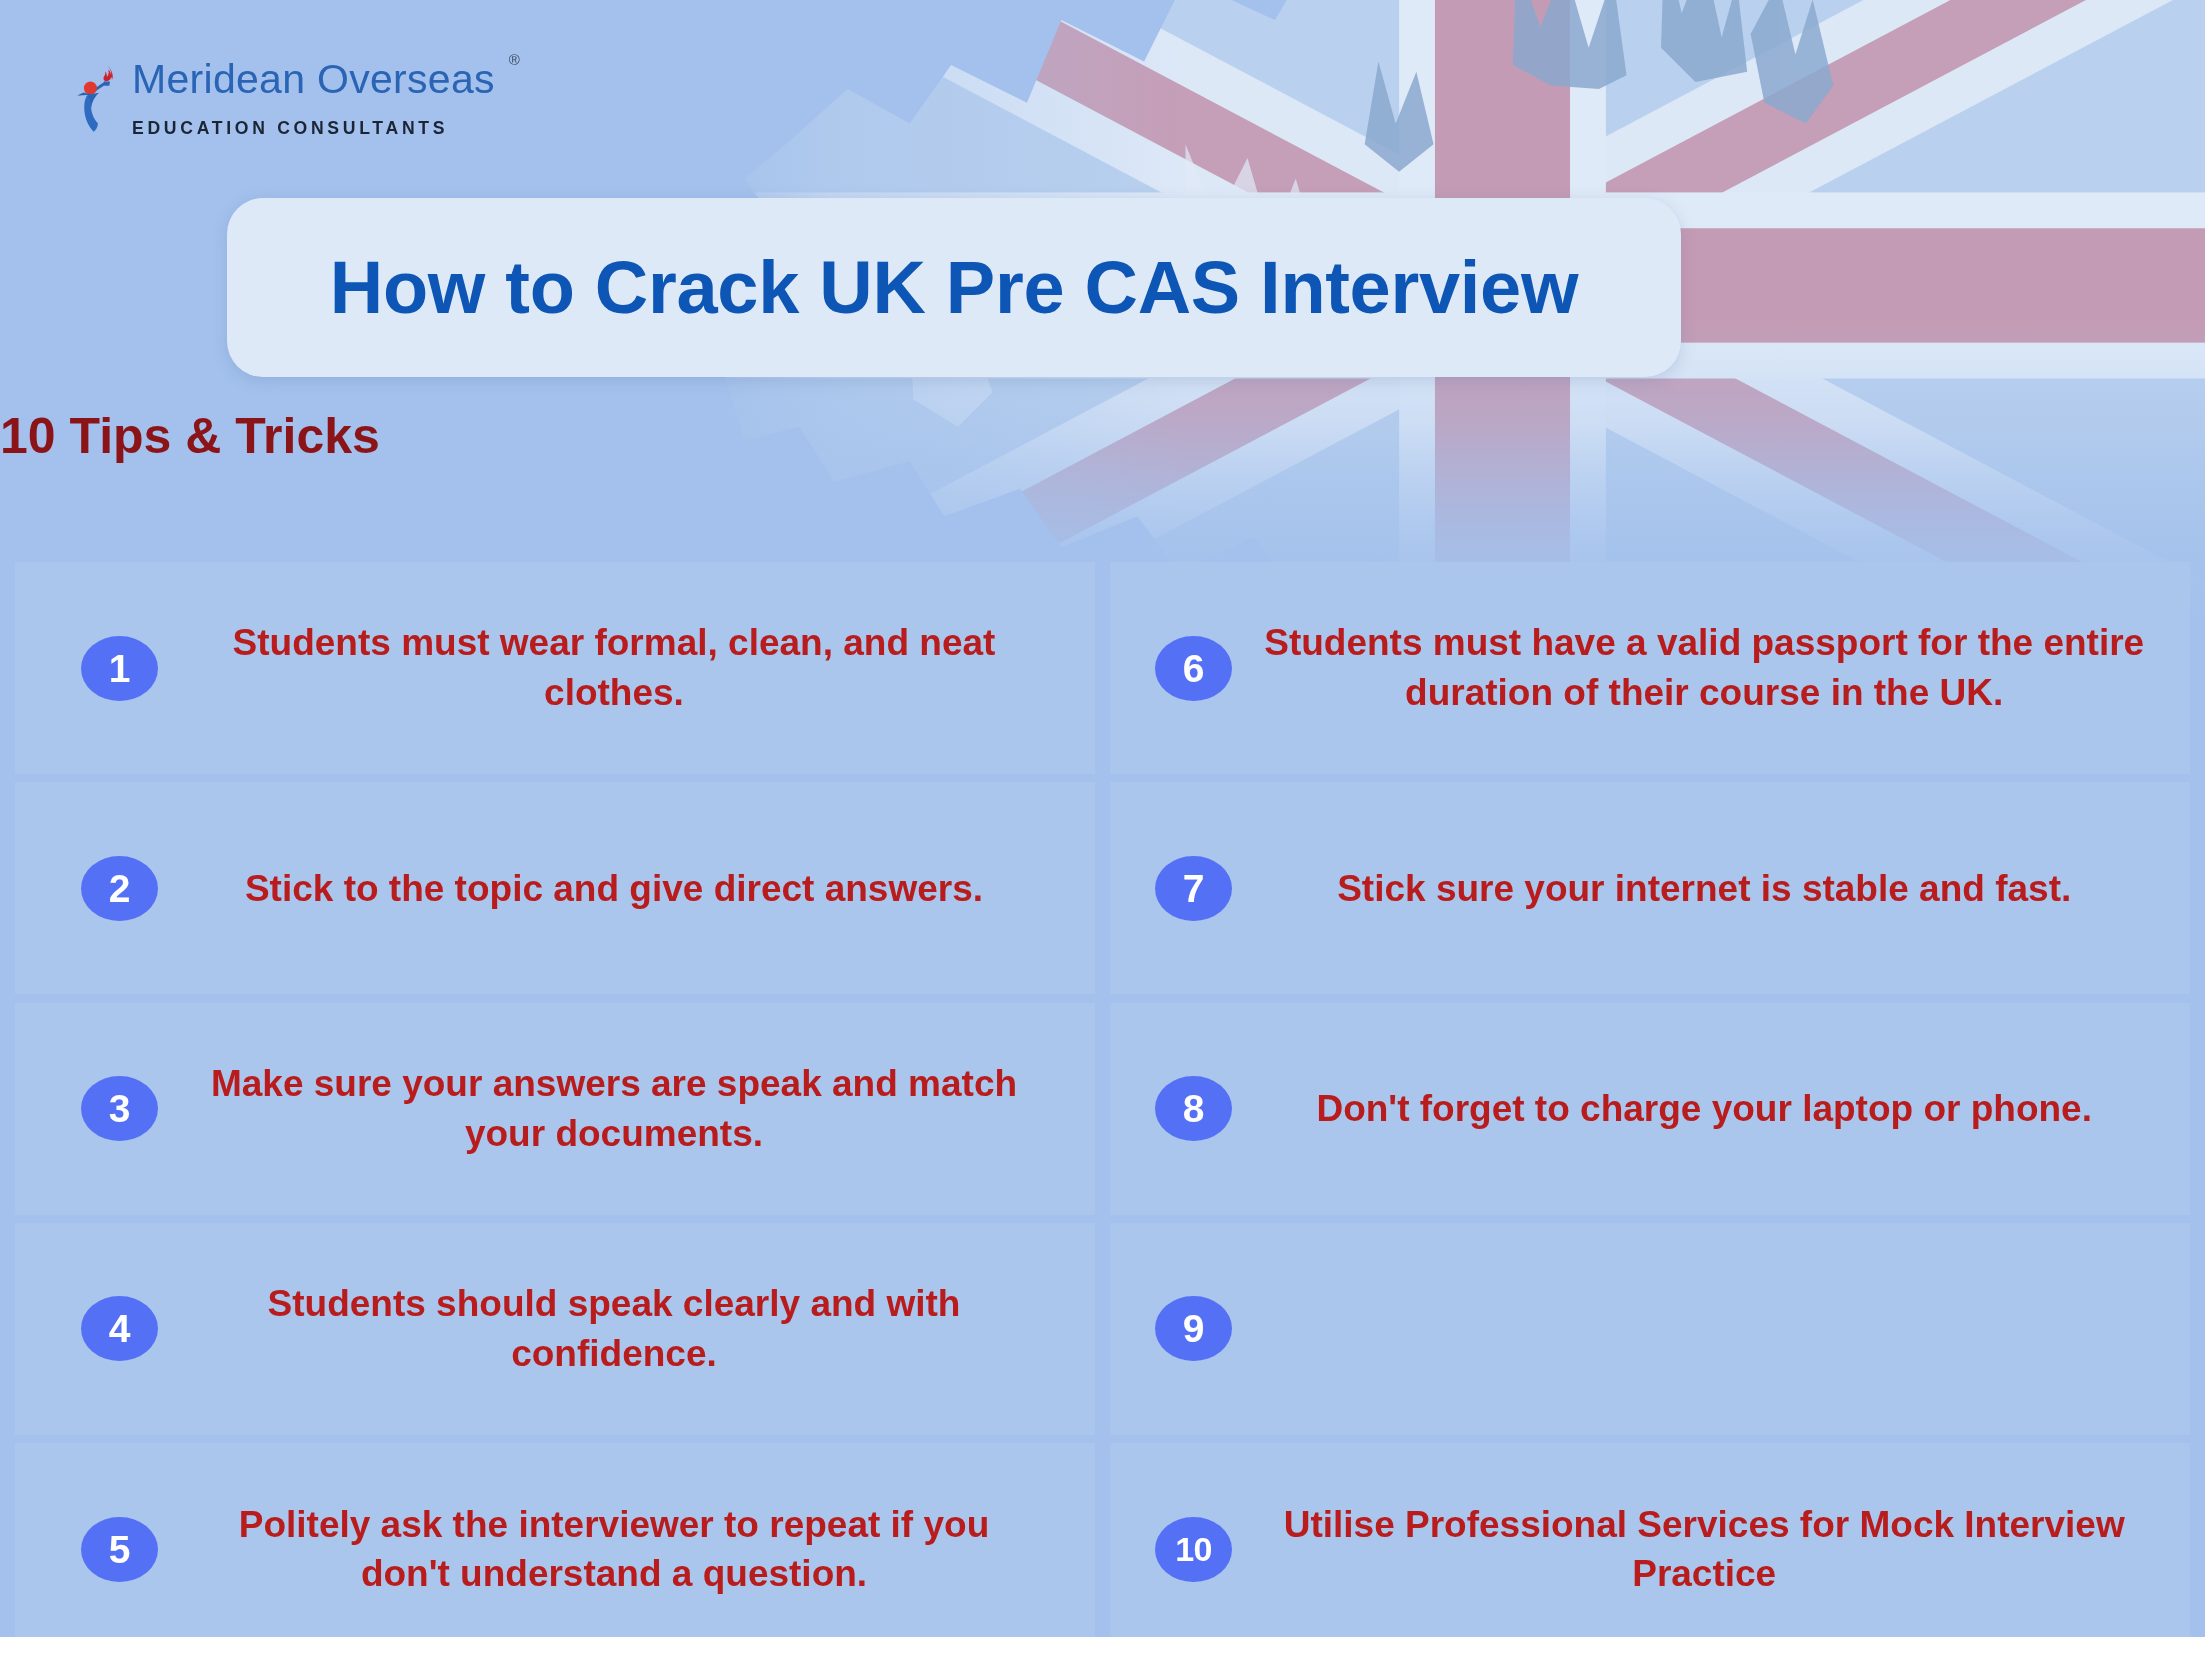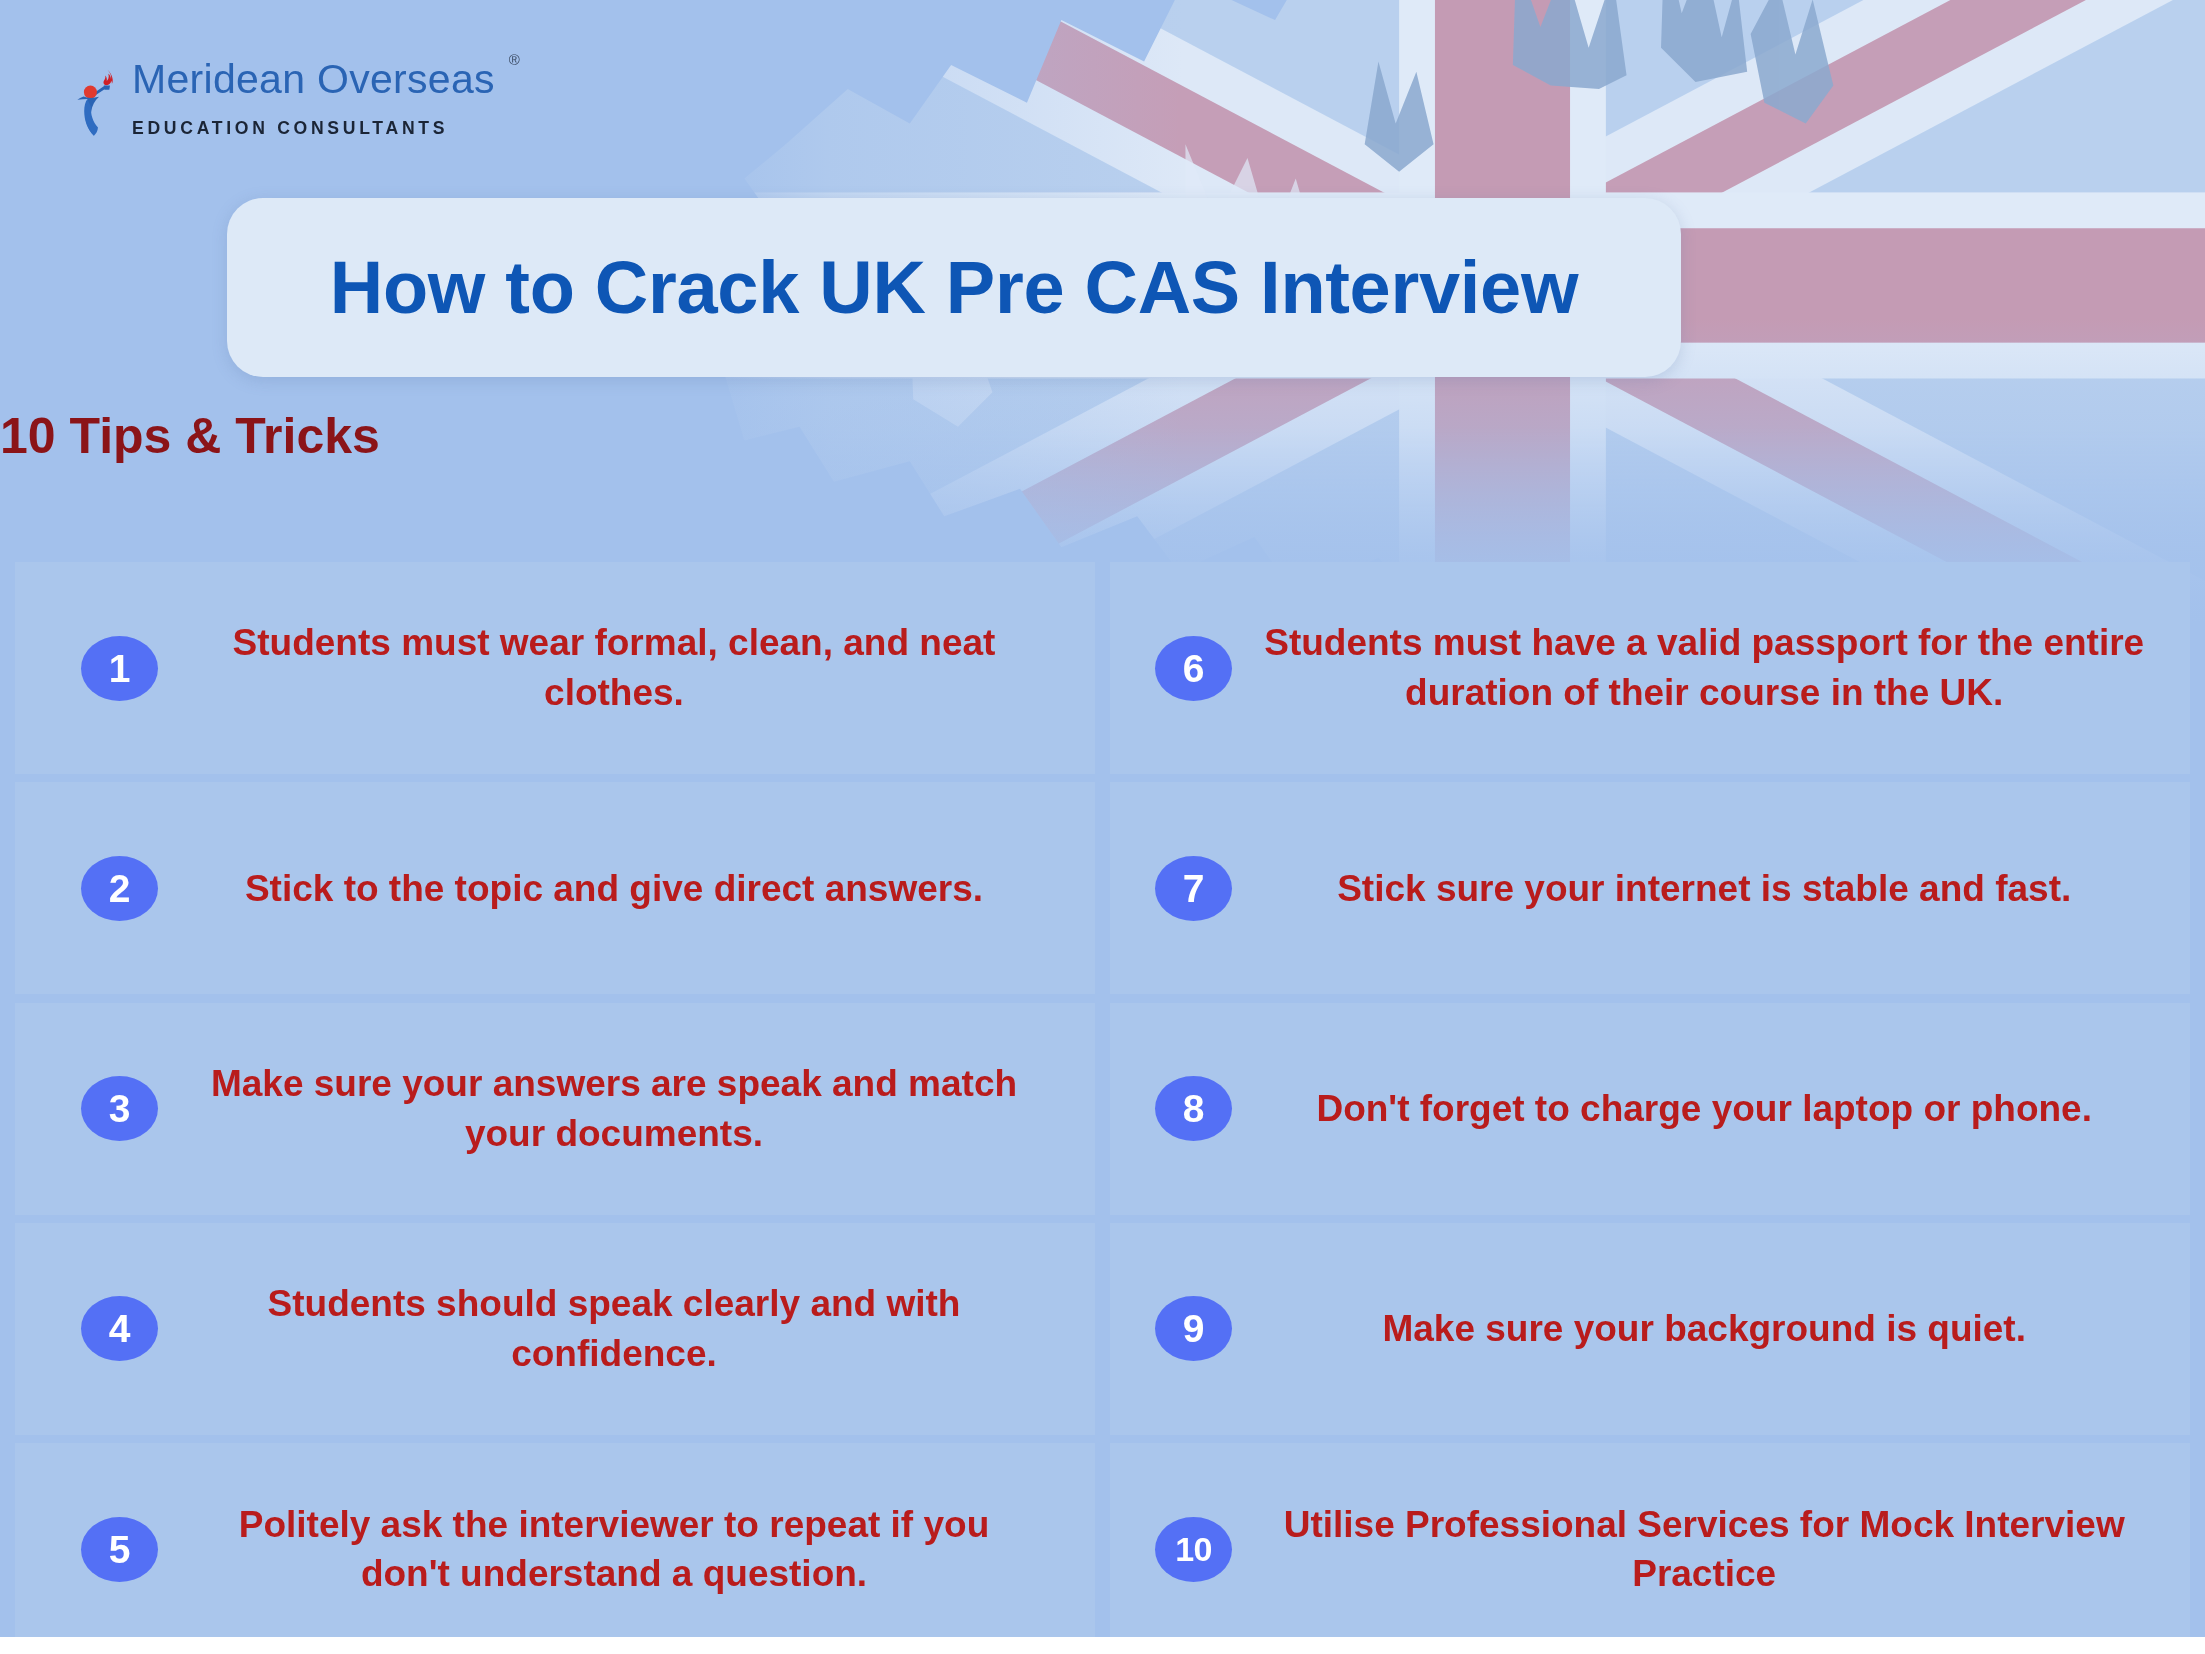--- a/index.html
+++ b/index.html
@@ -37,21 +37,21 @@
       linear-gradient(to left, rgba(163,193,236,0) 70%, rgba(163,193,236,.45) 92%, rgba(163,193,236,.9) 100%);
     pointer-events: none;
   }
 
   
   .logo {
     position: absolute;
     left: 77px;
     top: 59px;
     display: flex;
-    align-items: flex-end;
+    align-items: center;
     gap: 11px;
   }
   .logo-mark { width: 44px; height: 72px; flex: 0 0 auto; }
   .logo-text { display: flex; flex-direction: column; line-height: 1; position: relative; }
   .logo-name {
     font-size: 41px;
     font-weight: 400;
     color: #2a64b4;
     letter-spacing: 0.3px;
     white-space: nowrap;
@@ -281,21 +281,20 @@
       <div class="badge">8</div>
       <div class="tip-text">Don't forget to charge your laptop or phone.</div>
     </div>
 
     <div class="tip-card">
       <div class="badge">4</div>
       <div class="tip-text">Students should speak clearly and with confidence.</div>
     </div>
     <div class="tip-card right">
       <div class="badge">9</div>
-      <div class="tip-text">Make sure your background is quiet.</div>
     </div>
 
     <div class="tip-card">
       <div class="badge">5</div>
       <div class="tip-text">Politely ask the interviewer to repeat if you don't understand a question.</div>
     </div>
     <div class="tip-card right">
       <div class="badge ten">10</div>
       <div class="tip-text">Utilise Professional Services for Mock Interview Practice</div>
     </div>

